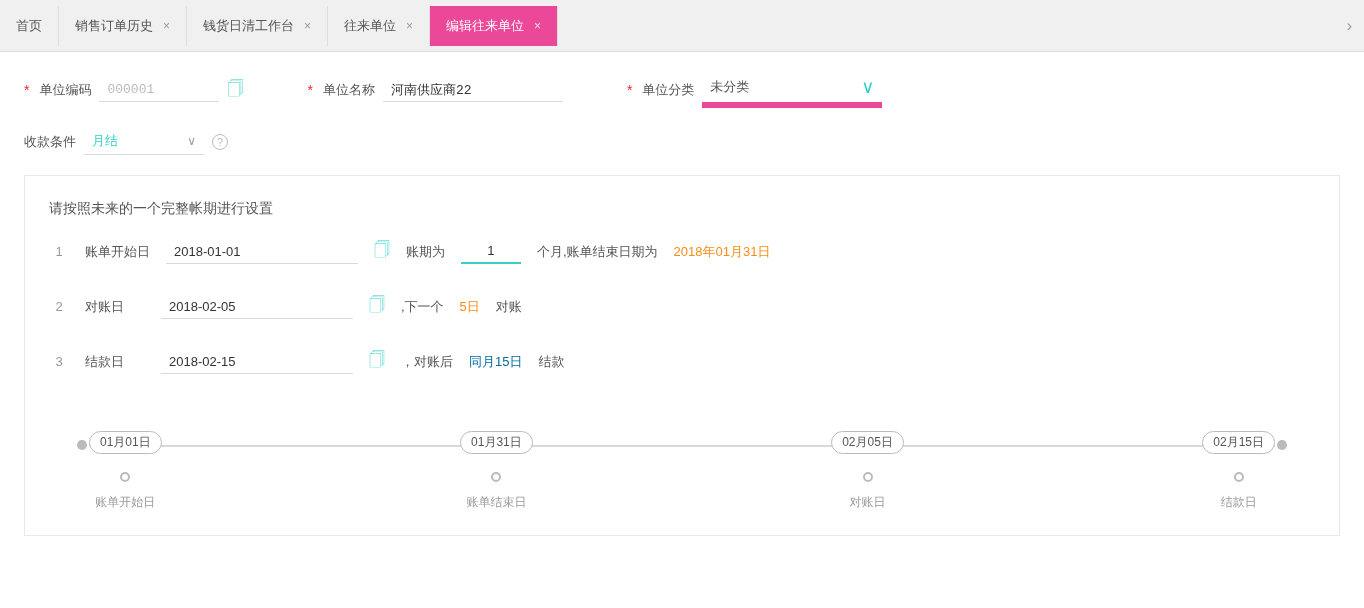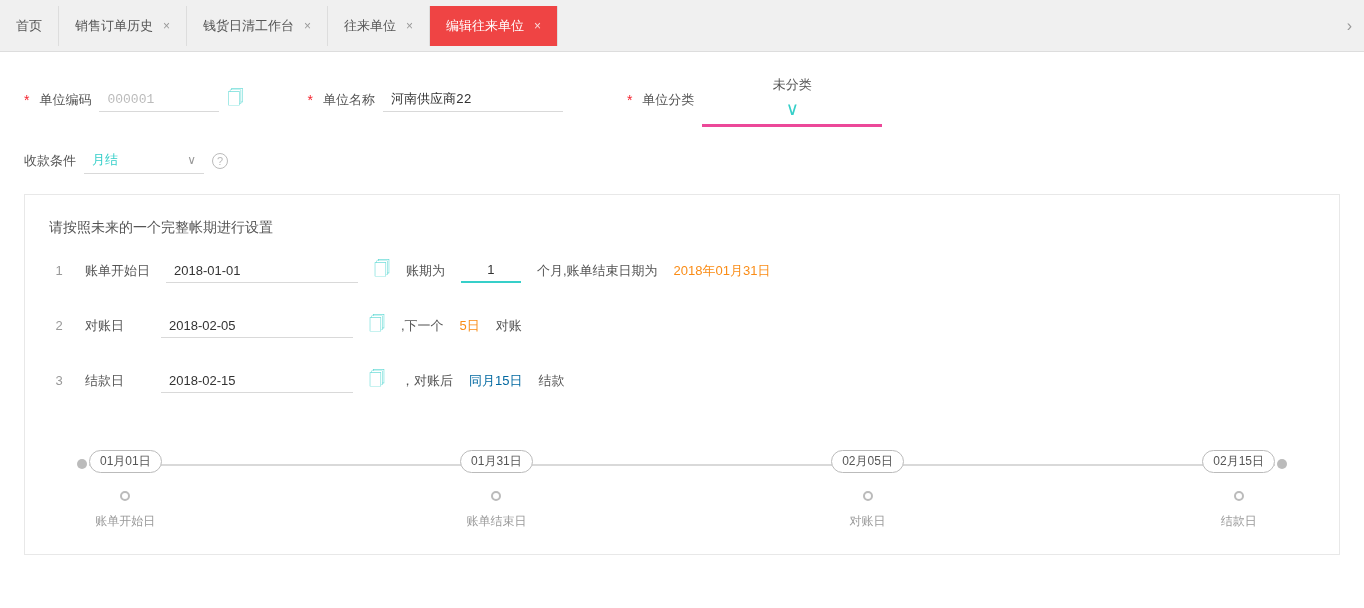--- a/index.html
+++ b/index.html
@@ -9,21 +9,21 @@
     .tabs-bar {
       display: flex; align-items: center; background: #f0f0f0; border-bottom: 1px solid #ddd;
       height: 52px; padding: 0 0 0 0;
     }
     .tab {
       display: flex; align-items: center; height: 40px; padding: 0 16px;
       border-right: 1px solid #ddd; cursor: pointer; font-size: 13px; color: #555;
       background: #f0f0f0; white-space: nowrap; gap: 6px;
     }
     .tab:first-child { border-left: none; }
-    .tab-active-teal { background: #ef4444; color: #fff !important; }
+    .tab-active-teal { background: #ec4899; color: #fff !important; }
     .tab-close { font-size: 12px; color: #999; cursor: pointer; margin-left: 4px; }
     .tab-active-teal .tab-close { color: rgba(255,255,255,0.8); }
     .tab-arrow { margin-left: auto; padding: 0 12px; color: #999; font-size: 16px; cursor: pointer; }
 
     
     .main-content { background: #fff; min-height: calc(100vh - 40px); padding: 20px 24px; }
 
     
     .form-row { display: flex; align-items: center; margin-bottom: 20px; gap: 24px; flex-wrap: wrap; }
     .form-field { display: flex; align-items: center; gap: 8px; }
@@ -146,21 +146,21 @@
       <span class="cal-icon">🗍</span>
     </div>
     <div class="form-field" style="margin-left:40px;">
       <span class="required-star">*</span>
       <span class="field-label">单位名称</span>
       <input class="field-input" value="河南供应商22" style="width: 180px;">
     </div>
     <div class="form-field" style="margin-left:40px;">
       <span class="required-star">*</span>
       <span class="field-label">单位分类</span>
-      <div class="unit-classify-select" style="min-width:180px; border-bottom:3px solid #ec4899; padding:4px 8px;flex-direction:column;">
+      <div class="unit-classify-select" style="min-width:180px; border-bottom:6px solid #ec4899; padding:4px 8px;">
         <span class="unit-classify-value">未分类</span>
         <span style="color:#36cfc9; font-size:18px;">∨</span>
       </div>
     </div>
   </div>
 
   <div class="form-row">
     <div class="form-field">
       <span class="field-label">收款条件</span>
       <div class="select-field" style="min-width:120px;">

